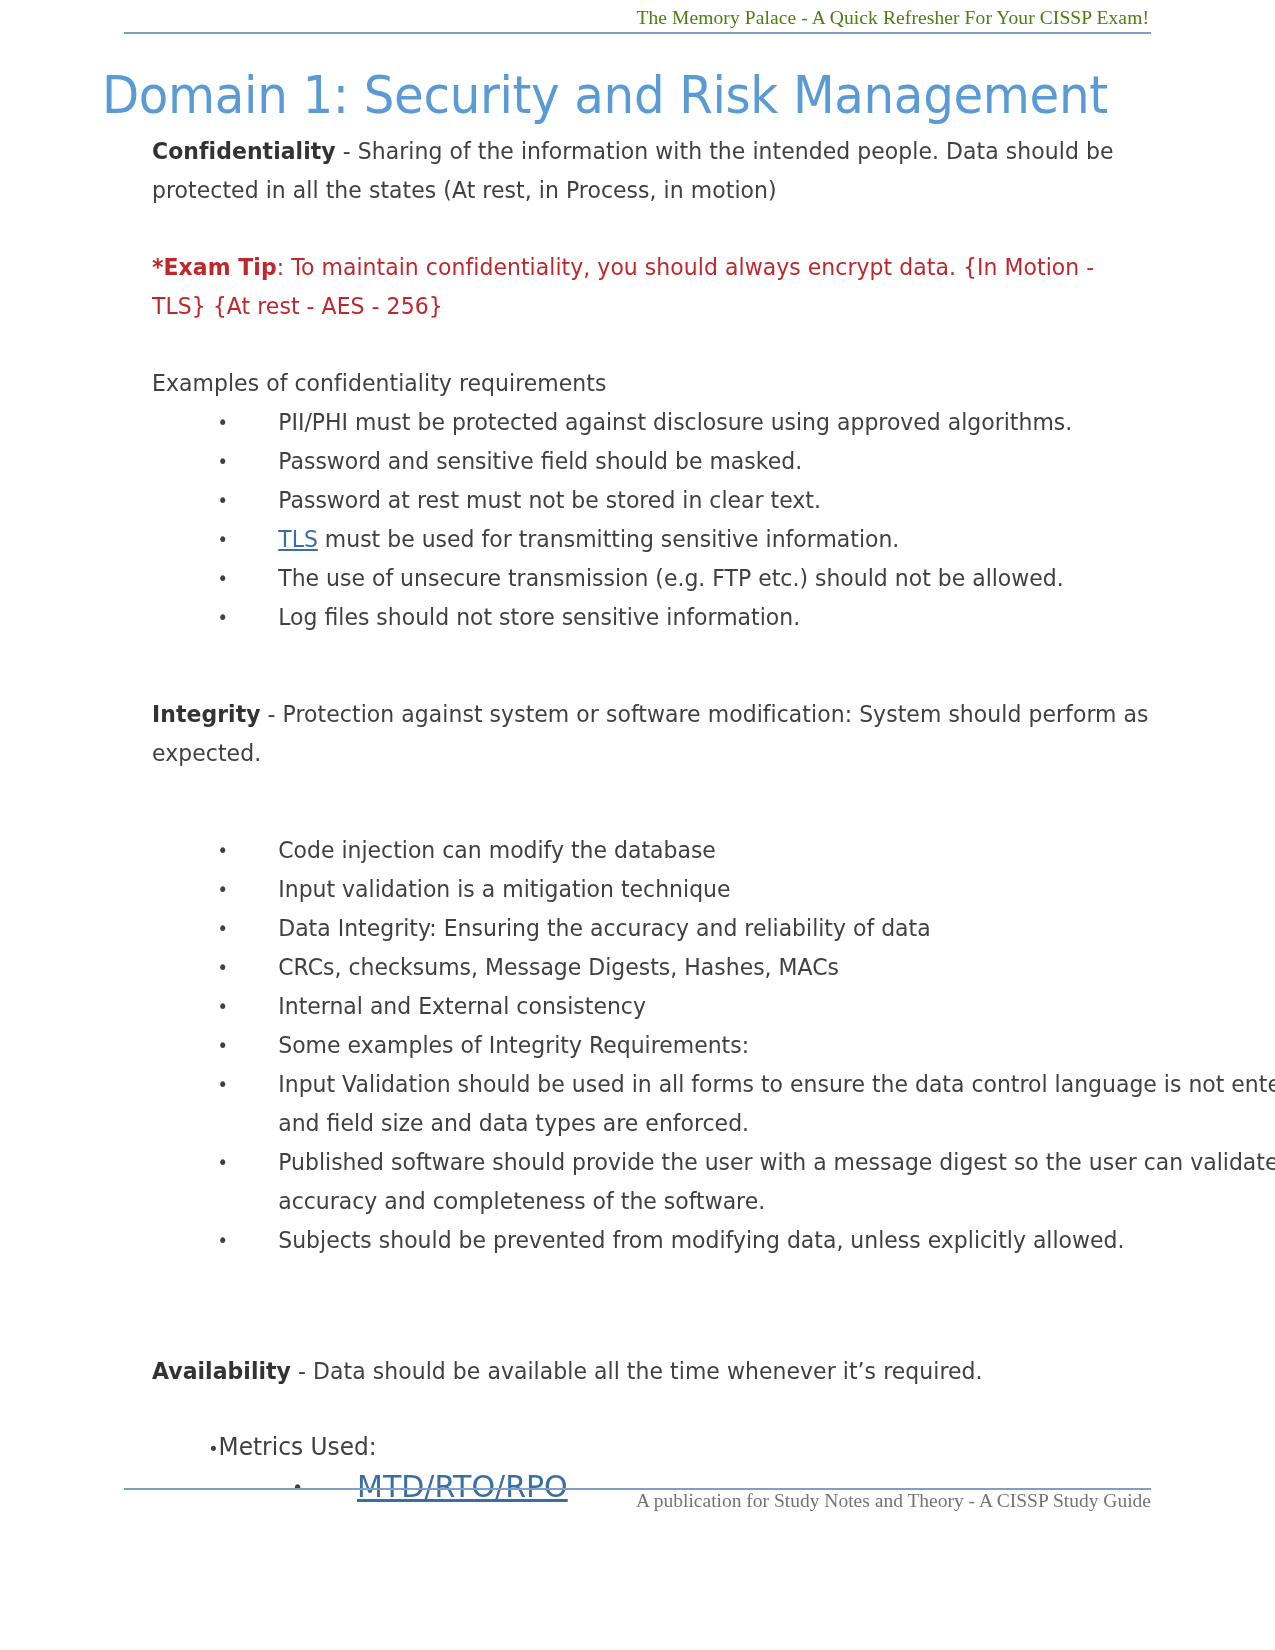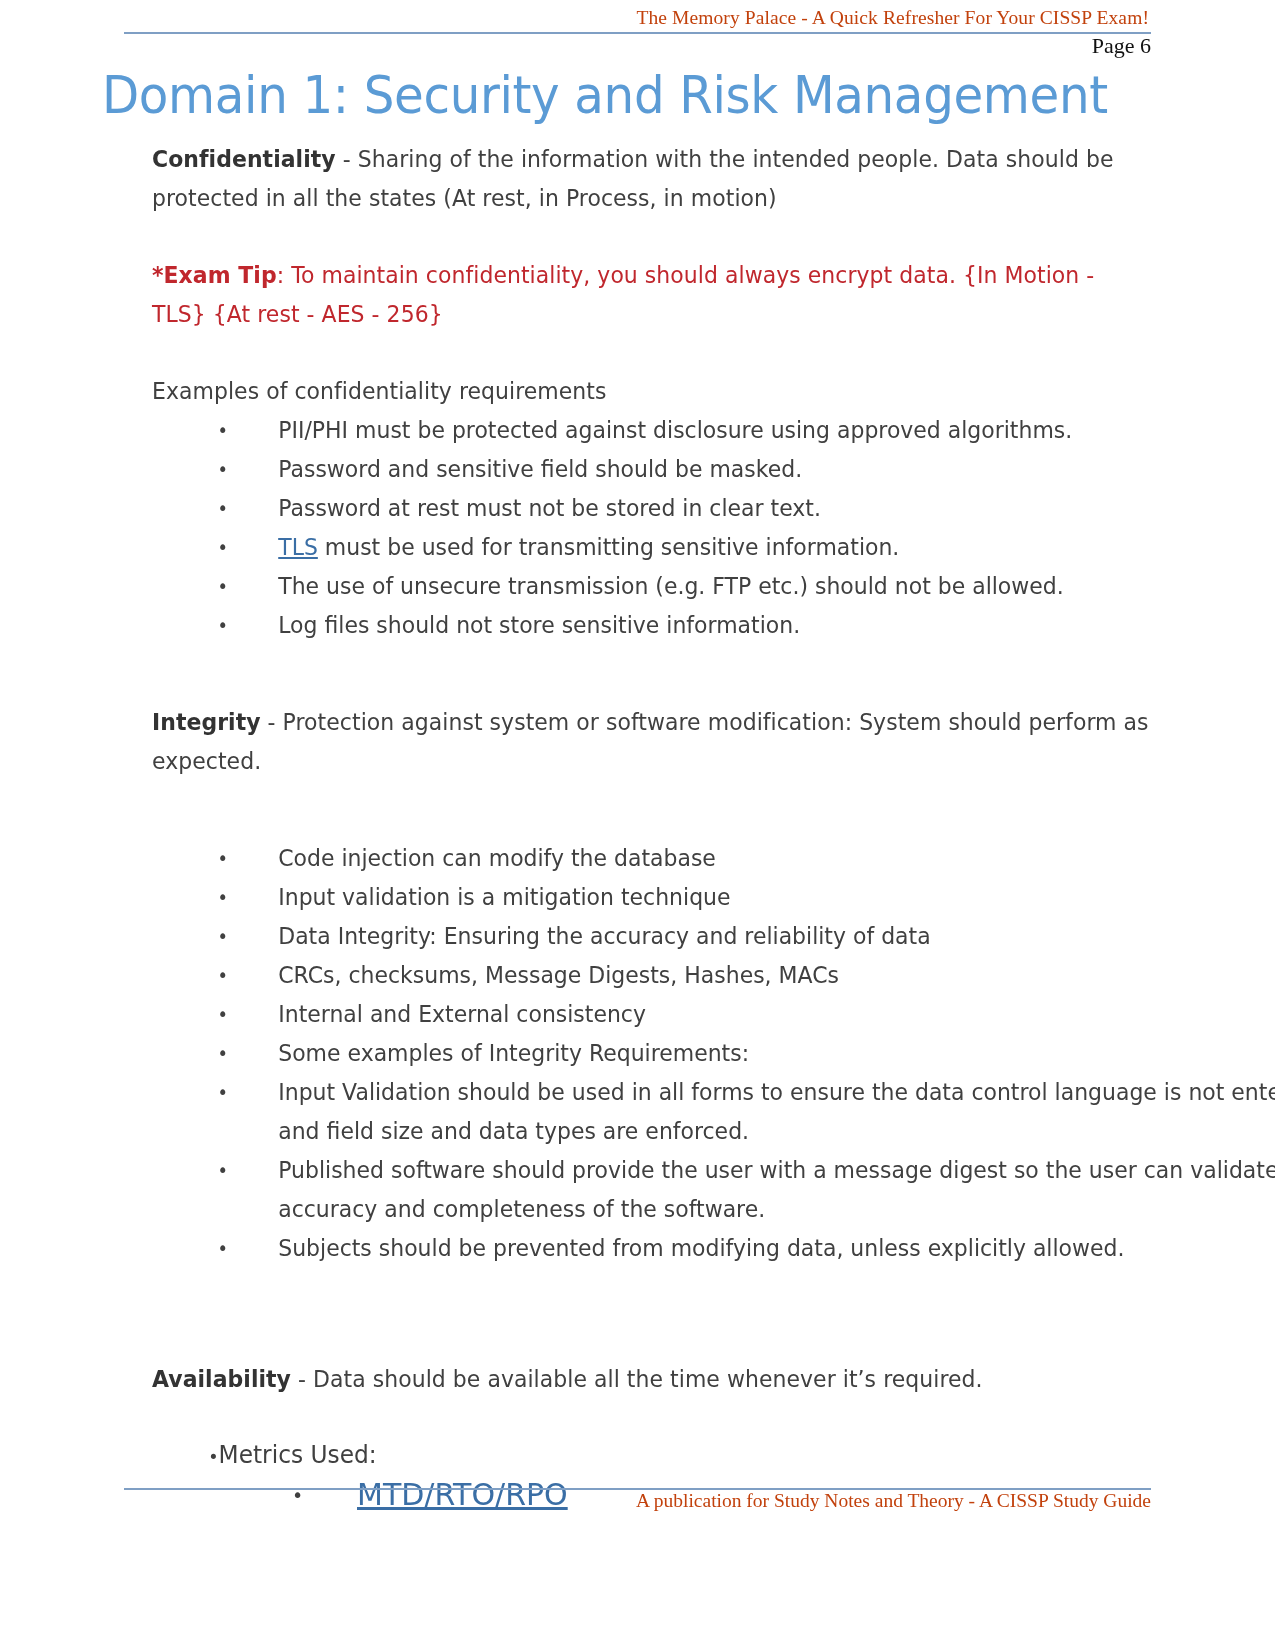--- a/index.html
+++ b/index.html
@@ -26,21 +26,21 @@
   
   .header-wrap {
     position: absolute;
     left: 124px;
     top: 0px;
     width: 1027px;
   }
   .header-text {
     font-family: "Liberation Serif", serif;
     font-size: 19.5px;
-    color: #c2410c;
+    color: #4d7c0f;
     text-align: right;
     letter-spacing: 0.1px;
     padding-right: 2px;
     line-height: 26px;
     padding-top: 5px;
   }
   .header-rule {
     height: 2px;
     background: #7f9fc4;
     margin-top: 1px;
@@ -71,21 +71,21 @@
     letter-spacing: -0.4px;
     transform: scaleX(0.93);
     transform-origin: left top;
     white-space: nowrap;
   }
 
   
   .body-area {
     position: absolute;
     left: 152px;
-    top: 140px;
+    top: 132px;
     width: 1000px;
     color: #3d3d3d;
   }
 
   .para {
     font-size: 23.5px;
     line-height: 39px;
     color: #404040;
     transform: scaleX(0.935);
     transform-origin: left top;
@@ -190,34 +190,33 @@
     background: #7f9fc4;
   }
   .footer-text {
     position: absolute;
     left: 124px;
     top: 1490px;
     width: 1027px;
     text-align: right;
     font-family: "Liberation Serif", serif;
     font-size: 19.5px;
-    color: #c2410c;
+    color: #737373;
     padding-right: 2px;
   }
 </style>
 </head>
 <body>
 
 <div class="page">
 
   <div class="header-wrap">
     <div class="header-text">The Memory Palace - A Quick Refresher For Your CISSP Exam!</div>
     <div class="header-rule"></div>
   </div>
-  <div class="page-number">Page 6</div>
 
   <div class="doc-title">Domain 1: Security and Risk Management</div>
 
   <div class="body-area">
 
     <p class="para"><span class="bold">Confidentiality</span><span> - Sharing of the information with the intended people. Data should be protected in all the states (At rest, in Process, in motion)</span></p>
 
     <div class="spacer-md"></div>
 
     <p class="para red"><span class="bold">*Exam Tip</span><span>: To maintain confidentiality, you should always encrypt data. {In Motion - TLS} {At rest - AES - 256}</span></p>

